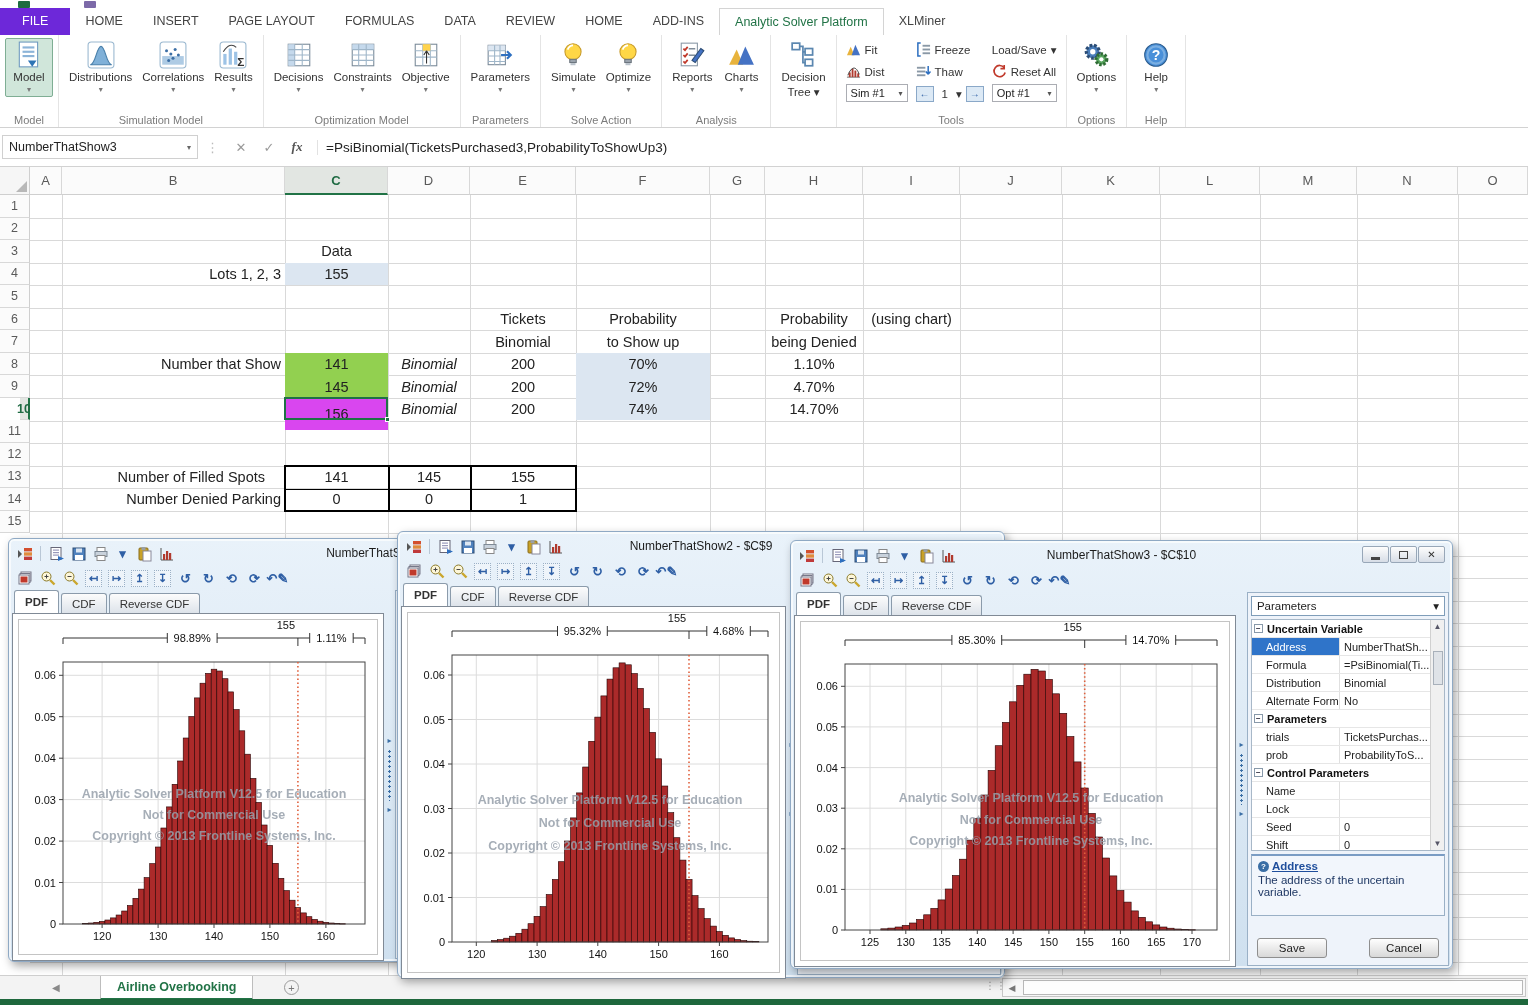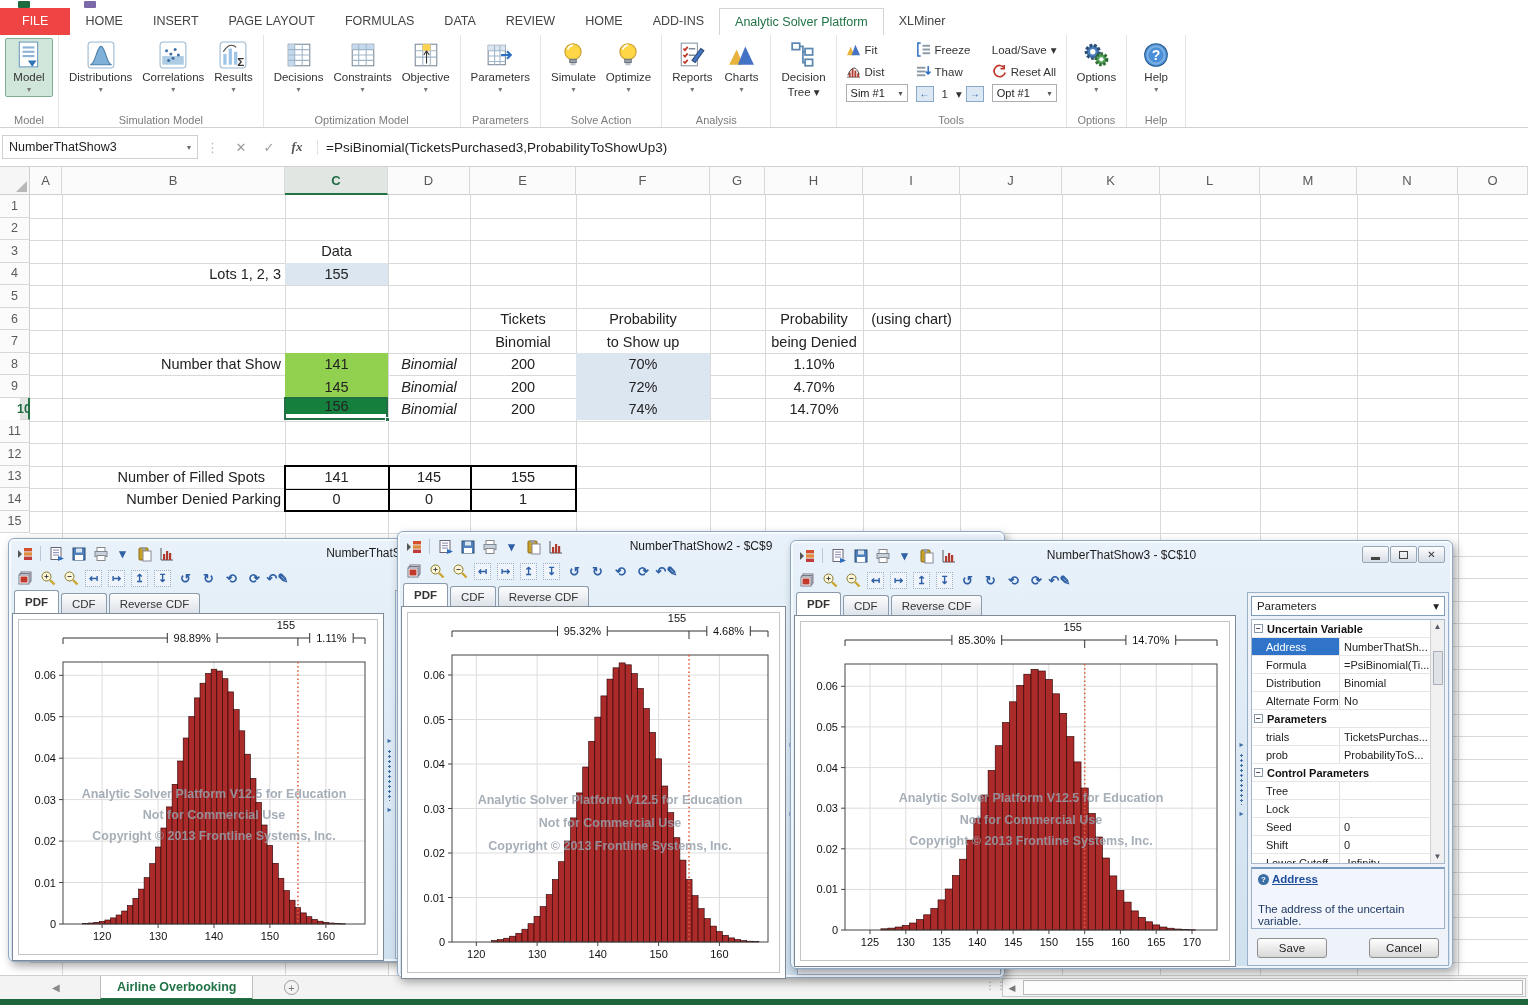--- a/index.html
+++ b/index.html
@@ -4,21 +4,21 @@
 <style>
 *{margin:0;padding:0;box-sizing:border-box}
 html,body{width:1528px;height:1005px;overflow:hidden;background:#fff;
   font-family:"Liberation Sans",sans-serif;color:#222;position:relative}
 #app{position:absolute;inset:0}
 
 #qat{position:absolute;left:0;top:0;width:1528px;height:8px;background:#fff}
 #qat .mini{position:absolute;top:1px;width:12px;height:7px;border-radius:1px}
 #tabs-row{position:absolute;left:0;top:8px;width:1528px;height:27px;background:#fff;display:flex;font-size:12.5px}
 .rtab{padding:0 15px;line-height:26px;color:#444;cursor:default;white-space:nowrap}
-.rtab.file{background:#ef4444;color:#fff;padding:0 22px}
+.rtab.file{background:#6d28d9;color:#fff;padding:0 22px}
 .rtab.active{background:#fff;border:1px solid #d4d4d4;border-bottom:none;color:#217346}
 #ribbon{position:absolute;left:0;top:35px;width:1528px;height:93px;background:#fff;border-bottom:1px solid #d2d2d2;display:flex;align-items:stretch}
 .rgroup{position:relative;display:flex;align-items:flex-start;padding:3px 5px 15px;border-right:1px solid #e4e4e4}
 .rlabel{position:absolute;bottom:1px;left:0;right:0;text-align:center;font-size:11px;color:#7b7b7b;white-space:nowrap}
 .rbtn{display:flex;flex-direction:column;align-items:center;min-width:48px;padding:2px 4px;font-size:11.5px;color:#333;border:1px solid transparent;border-radius:2px}
 .rbtn .ric{width:28px;height:28px}
 .rbtn .ric svg{width:100%;height:100%}
 .rbtn .cap{white-space:nowrap;line-height:13px;margin-top:2px}
 .rbtn .car{font-size:8px;color:#777;line-height:8px;margin-top:2px}
 .rbtn.hl{background:#d0e6da;border-color:#7fae94}
@@ -77,23 +77,23 @@
 .pp-grid{flex:1;background:#fff;border:1px solid #a8b8c8;overflow:hidden;position:relative;font-size:11px}
 .pg-row{display:flex;height:18px;border-bottom:1px solid #e6e6e6;align-items:stretch}
 .pg-row.hdr{font-weight:bold;color:#111;align-items:center;padding-left:2px;gap:4px}
 .pg-minus{width:9px;height:9px;border:1px solid #8899aa;display:inline-flex;align-items:center;justify-content:center;font-size:8px;line-height:8px;color:#334;background:#fff}
 .pg-k{width:88px;border-right:1px solid #e0e0e0;display:flex;align-items:center;padding-left:14px}
 .pg-v{flex:1;display:flex;align-items:center;padding-left:4px;overflow:hidden;white-space:nowrap}
 .pg-k.sel{background:#2f74c9;color:#fff}
 .pp-scroll{position:absolute;right:0;top:0;bottom:0;width:14px;background:#f0f0f0;border-left:1px solid #d0d0d0;display:flex;flex-direction:column;align-items:center;font-size:8px;color:#556}
 .pp-thumb{width:10px;height:34px;background:#dfe3e8;border:1px solid #a8b0ba;margin-top:20px}
 .pp-help{height:62px;background:#f2f6fc;border:1px solid #9ab0c6;border-top:2px solid #7a9cc4;margin-top:3px;padding:4px 6px;font-size:11.5px;color:#1f3864}
-.pp-help .ht{color:#1f4e9c;font-weight:bold;text-decoration:underline;display:inline-block;margin-bottom:18px}
+.pp-help .ht{color:#1f4e9c;font-weight:bold;text-decoration:underline;display:inline-block;margin-bottom:2px}
 .qmark{display:inline-flex;width:11px;height:11px;border-radius:50%;background:#3a6ea5;color:#fff;font-size:8px;align-items:center;justify-content:center;margin-right:3px;vertical-align:1px}
-.pp-buttons{height:28px;display:flex;align-items:center;justify-content:space-between;padding:0 6px;margin-top:5px}
+.pp-buttons{height:28px;display:flex;align-items:center;justify-content:space-between;padding:0 6px;margin-top:18px}
 .ppbtn{width:70px;height:20px;border:1px solid #8e8e8e;border-radius:3px;background:linear-gradient(#fefefe,#d8d8d8);font-size:11.5px;display:flex;align-items:center;justify-content:center}
 .winctl{position:absolute;right:4px;top:3px;display:flex;gap:1px}
 .wcb{width:27px;height:17px;border:1px solid #98a7b8;border-radius:2px;background:linear-gradient(#fdfdfd,#d7dde6);display:flex;align-items:center;justify-content:center;font-size:10px;color:#333}
 .wcb .minbar{width:9px;height:3px;background:#444;margin-top:7px}
 .wcb .maxbox{width:9px;height:8px;border:1.5px solid #444}
 
 #tabbar{position:absolute;left:0;top:975px;width:1528px;height:24px;background:#f3f3f3;border-top:1px solid #cfcfcf;z-index:5}
 .navarr{position:absolute;top:6px;font-size:10px;color:#8a8a8a}
 #sheet-tab{position:absolute;left:100px;top:0;height:24px;padding:0 16px;background:#fff;border:1px solid #bdbdbd;border-top:none;border-bottom:2px solid #217346;color:#217346;font-weight:bold;font-size:12.5px;display:flex;align-items:center}
 #add-sheet{position:absolute;left:284px;top:4px;width:15px;height:15px;border:1px solid #9a9a9a;border-radius:50%;color:#777;font-size:11px;display:flex;align-items:center;justify-content:center}
@@ -499,21 +499,21 @@
       <div class="cell" style="left: 255px; top: 157.85px; width: 103px; height: 22.55px; background: rgb(146, 208, 80);">141</div>
       <div class="cell it" style="left: 358px; top: 157.85px; width: 82px; height: 22.55px;">Binomial</div>
       <div class="cell" style="left: 440px; top: 157.85px; width: 106px; height: 22.55px;">200</div>
       <div class="cell" style="left: 546px; top: 157.85px; width: 134px; height: 22.55px; background: rgb(220, 230, 241);">70%</div>
       <div class="cell" style="left: 735px; top: 157.85px; width: 98px; height: 22.55px;">1.10%</div>
       <div class="cell" style="left: 255px; top: 180.4px; width: 103px; height: 22.55px; background: rgb(146, 208, 80);">145</div>
       <div class="cell it" style="left: 358px; top: 180.4px; width: 82px; height: 22.55px;">Binomial</div>
       <div class="cell" style="left: 440px; top: 180.4px; width: 106px; height: 22.55px;">200</div>
       <div class="cell" style="left: 546px; top: 180.4px; width: 134px; height: 22.55px; background: rgb(220, 230, 241);">72%</div>
       <div class="cell" style="left: 735px; top: 180.4px; width: 98px; height: 22.55px;">4.70%</div>
-      <div class="cell" style="left: 255px; top: 202.95px; width: 103px; height: 16px; background: #15803d;">156</div>
+      <div class="cell" style="left: 255px; top: 202.95px; width: 103px; height: 32px; background: #d946ef;">156</div>
       <div class="cell it" style="left: 358px; top: 202.95px; width: 82px; height: 22.55px;">Binomial</div>
       <div class="cell" style="left: 440px; top: 202.95px; width: 106px; height: 22.55px;">200</div>
       <div class="cell" style="left: 546px; top: 202.95px; width: 134px; height: 22.55px; background: rgb(220, 230, 241);">74%</div>
       <div class="cell" style="left: 735px; top: 202.95px; width: 98px; height: 22.55px;">14.70%</div>
       <div class="cell ar" style="left: 32px; top: 270.6px; width: 207px; height: 22.55px;">Number of Filled Spots</div>
       <div class="cell" style="left: 255px; top: 270.6px; width: 103px; height: 22.55px;">141</div>
       <div class="cell" style="left: 358px; top: 270.6px; width: 82px; height: 22.55px;">145</div>
       <div class="cell" style="left: 440px; top: 270.6px; width: 106px; height: 22.55px;">155</div>
       <div class="cell ar" style="left: 32px; top: 293.15px; width: 223px; height: 22.55px;">Number Denied Parking</div>
       <div class="cell" style="left: 255px; top: 293.15px; width: 103px; height: 22.55px;">0</div>
@@ -1196,21 +1196,21 @@
               </div>
               <div class="pg-row">
                 <div class="pg-k">prob</div>
                 <div class="pg-v">ProbabilityToS...</div>
               </div>
               <div class="pg-row hdr">
                 <span class="pg-minus">−</span>
                 <span>Control Parameters</span>
               </div>
               <div class="pg-row">
-                <div class="pg-k">Tree</div>
+                <div class="pg-k">Name</div>
                 <div class="pg-v"></div>
               </div>
               <div class="pg-row">
                 <div class="pg-k">Lock</div>
                 <div class="pg-v"></div>
               </div>
               <div class="pg-row">
                 <div class="pg-k">Seed</div>
                 <div class="pg-v">0</div>
               </div>

